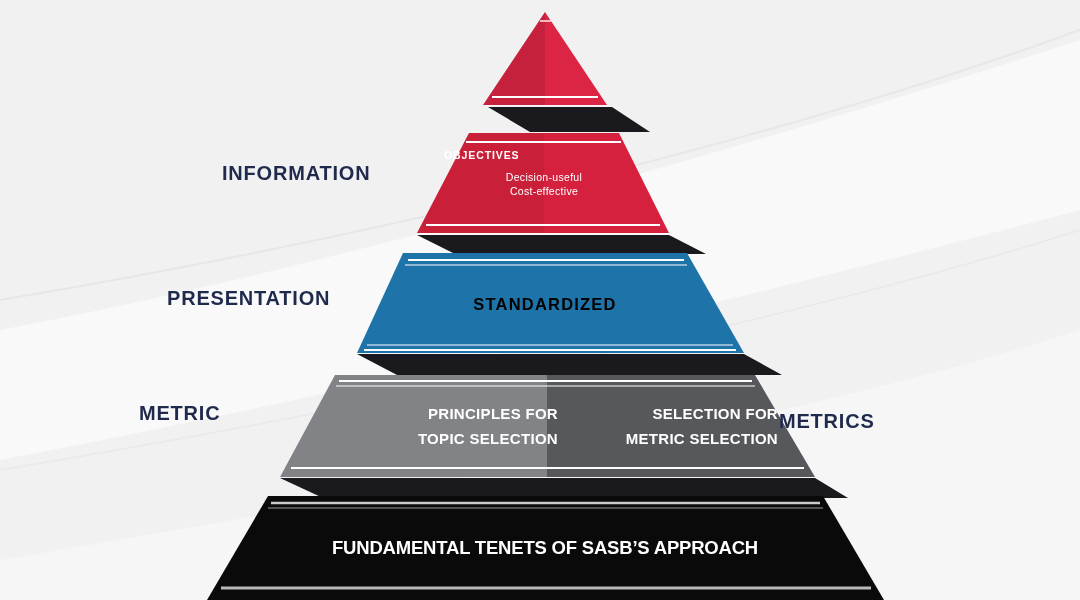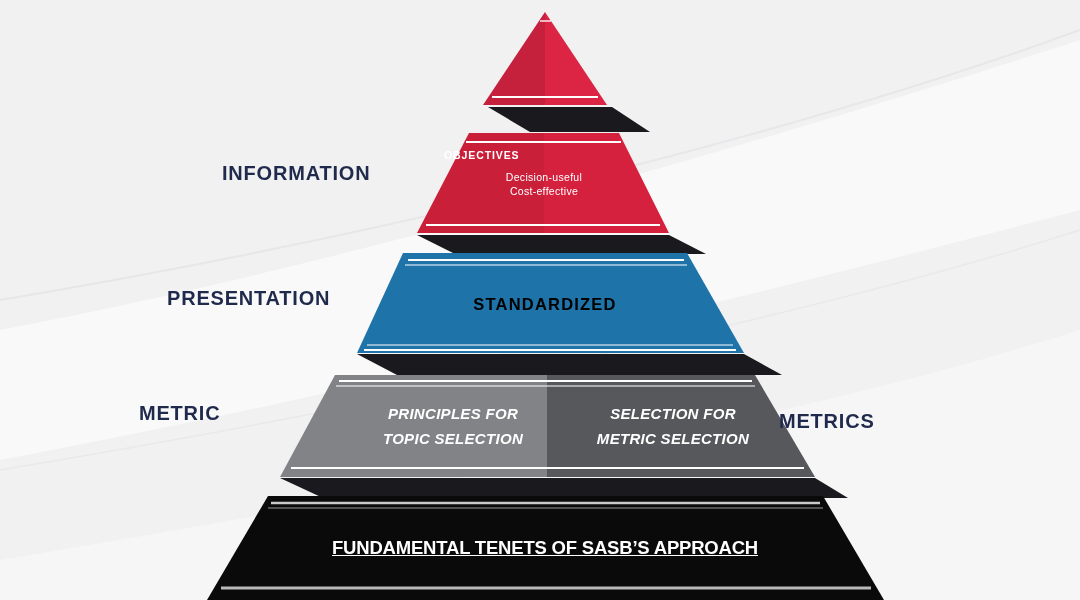--- a/index.html
+++ b/index.html
@@ -42,29 +42,28 @@
   }
   .std-title{
     position:absolute;left:395px;top:295px;width:300px;
     text-align:center;color:#000000;font-weight:700;
     font-size:16.5px;letter-spacing:1.2px;
   }
   .gray-text{
     position:absolute;top:402px;width:210px;
     color:#fff;font-weight:700;
     font-size:15px;line-height:24.5px;letter-spacing:.3px;
-    text-align:center;
-    font-style:italic;
+    text-align:right;
   }
   .gray-text.left{left:348px;}
   .gray-text.right{left:568px;}
   .base-title{
     position:absolute;left:295px;top:537px;width:500px;
     text-align:center;color:#fff;font-weight:700;
-    font-size:18.5px;letter-spacing:-0.2px;text-decoration:underline;
+    font-size:18.5px;letter-spacing:-0.2px;
   }
 </style>
 </head>
 <body>
 
 <div id="stage">
 
   <svg width="1080" height="600" viewBox="0 0 1080 600">
 
     <g>

